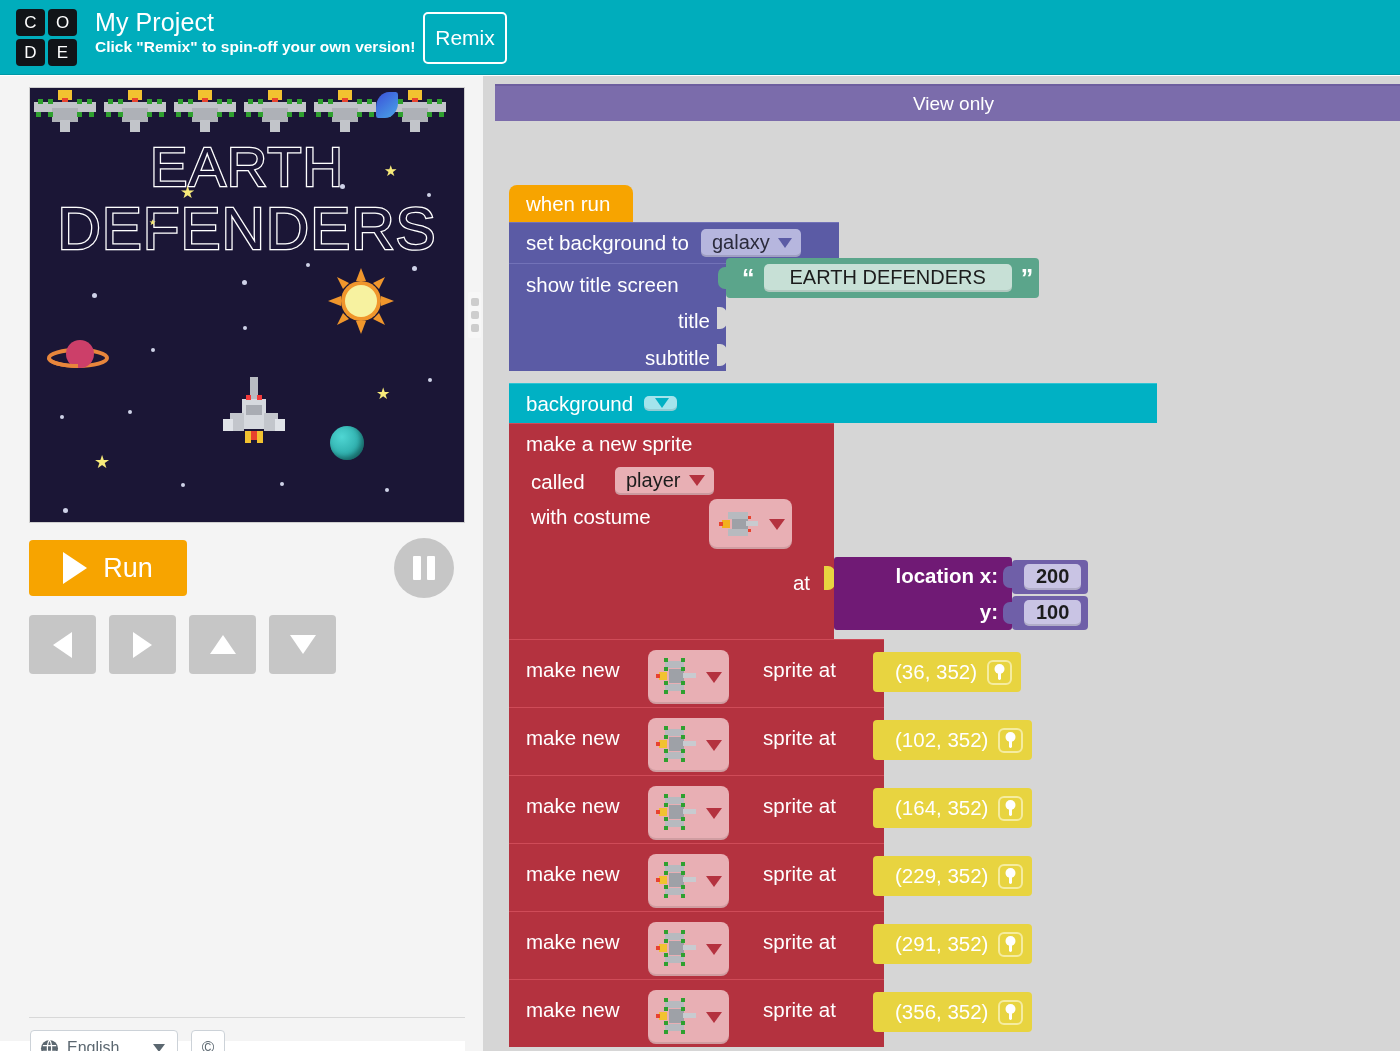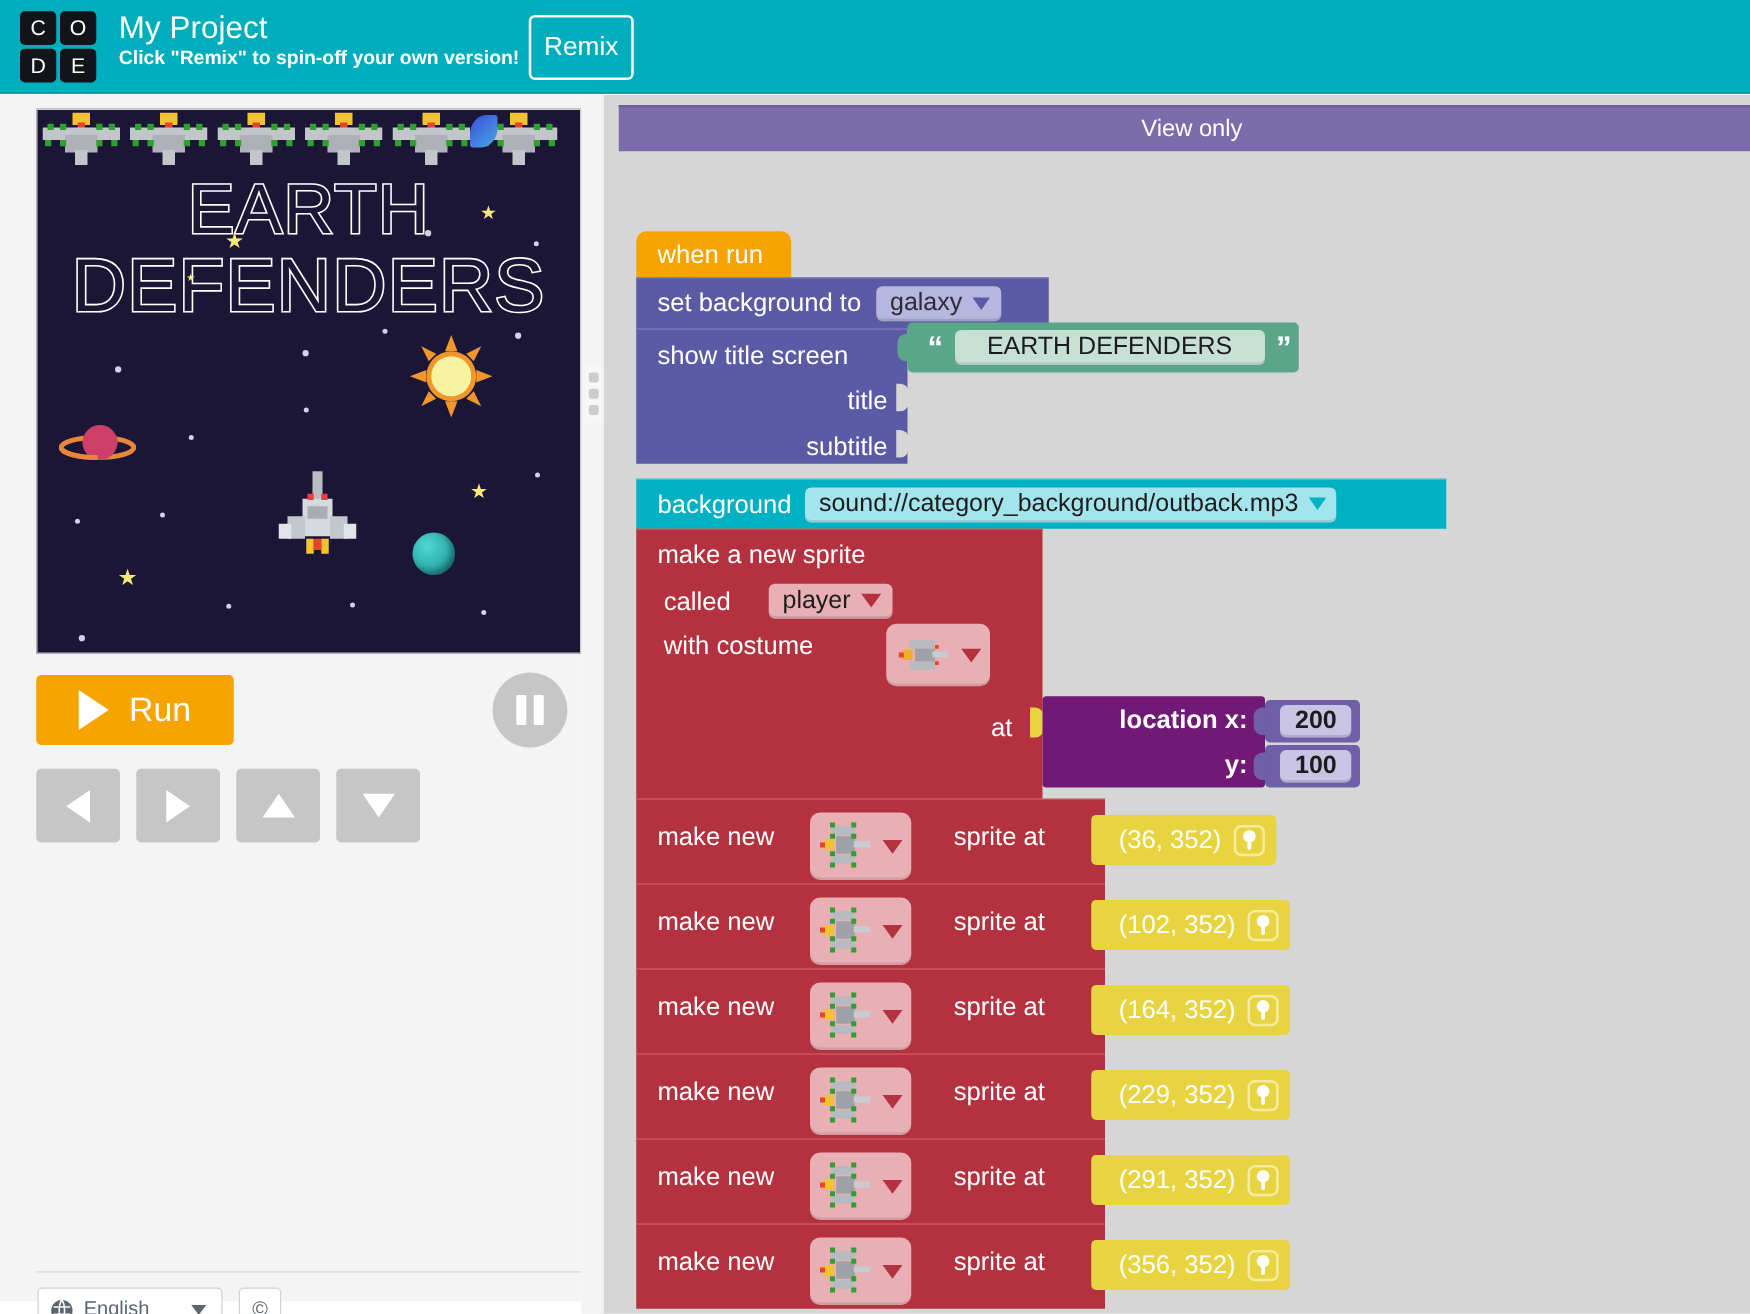--- a/index.html
+++ b/index.html
@@ -624,21 +624,20 @@
 
     <div id="block-string-title" class="blk">
       <span class="quote-glyph">“</span>
       <span class="text-field">EARTH DEFENDERS</span>
       <span class="quote-glyph">”</span>
     </div>
 
     <div id="block-play-sound" class="blk">
       <span class="blk-text">background</span>
       <span class="cyan-field">
-        <span>sound://category_background/outback.mp3</span>
         <span class="dd-caret-cyan"></span>
       </span>
     </div>
 
     <div id="block-make-sprite" class="blk">
       <span class="blk-text lbl-main">make a new sprite</span>
 
       <span class="blk-text lbl-called">called</span>
       <span class="pink-dropdown" style="position:absolute;left:106px;top:43px">
         <span>player</span>

